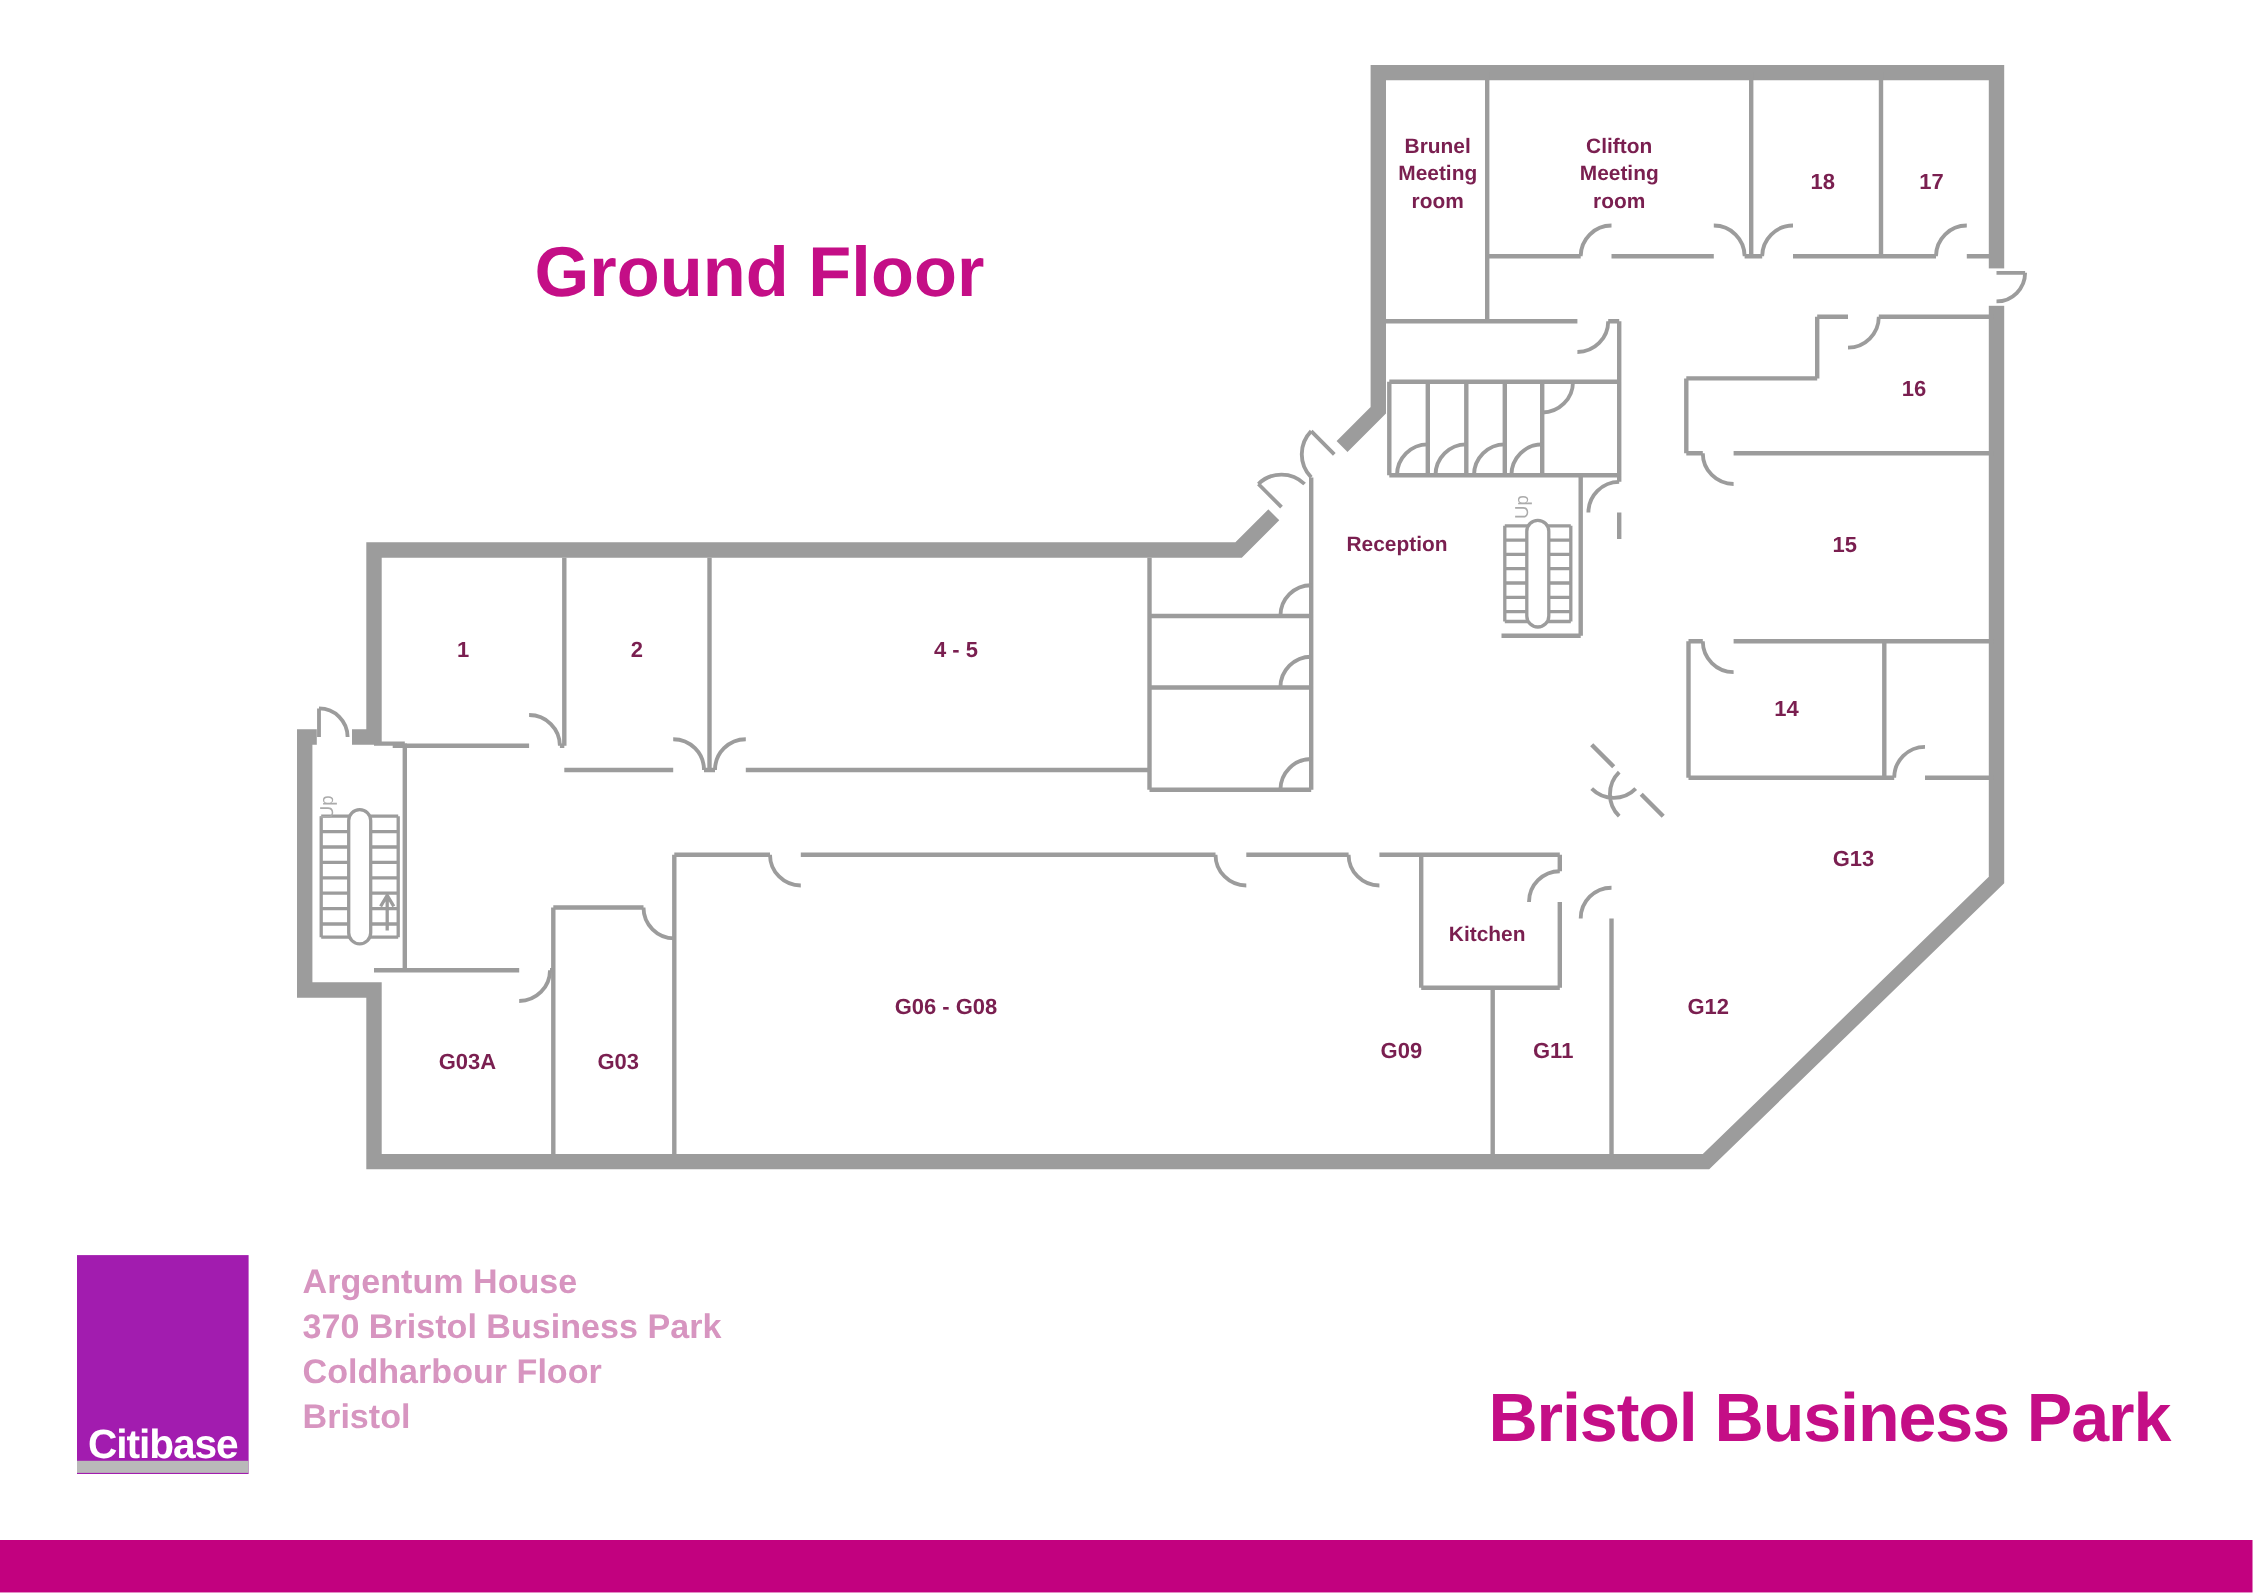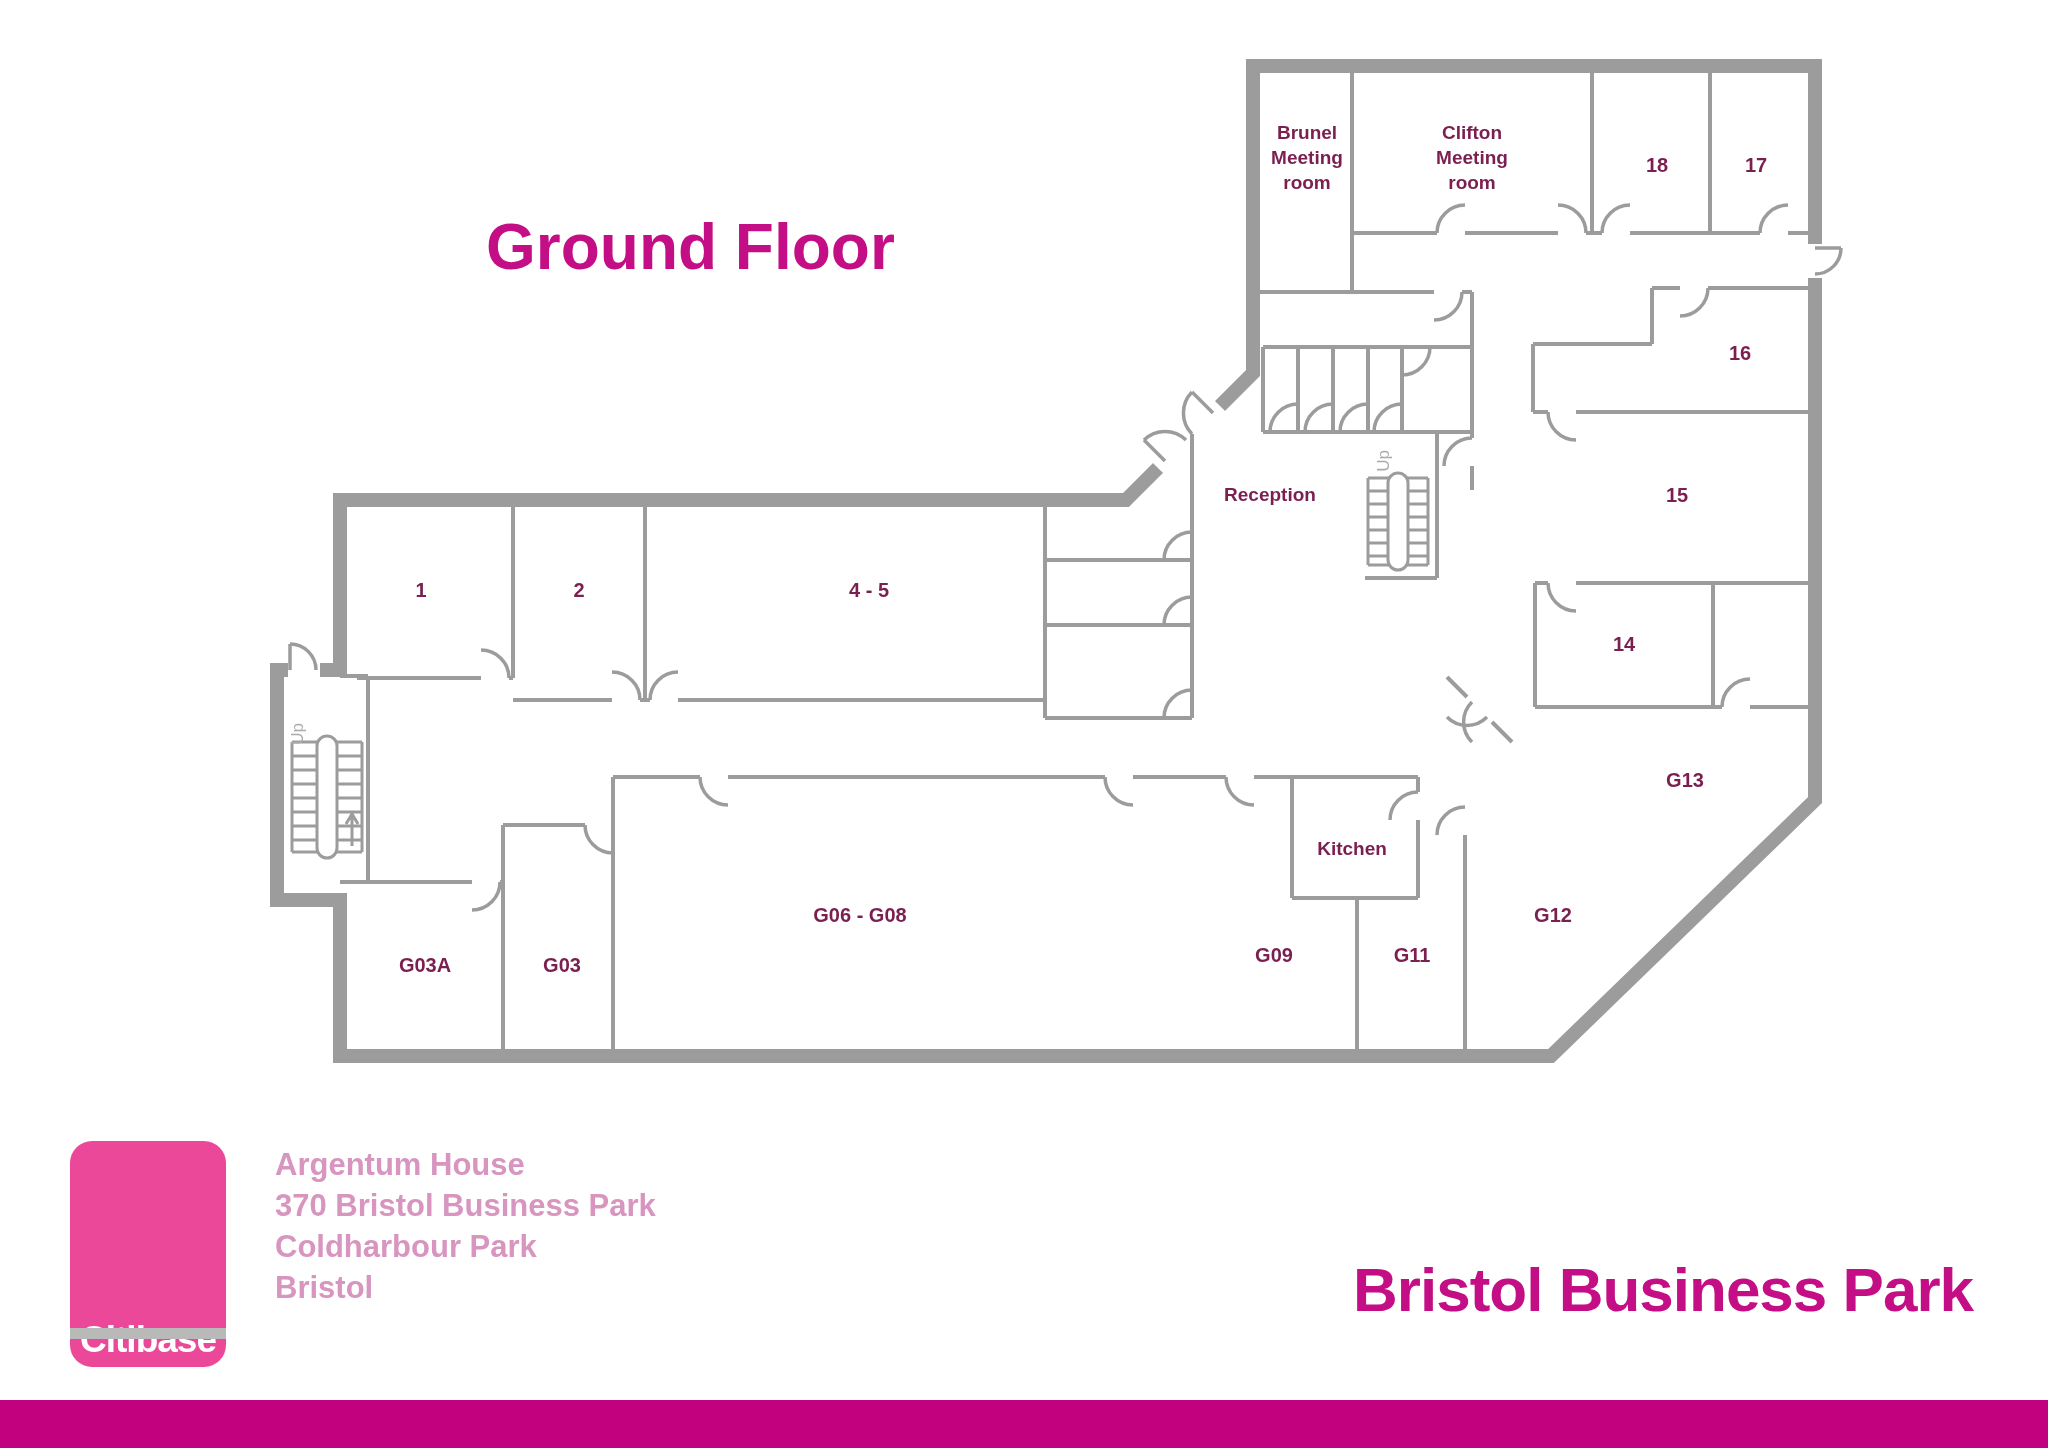--- a/index.html
+++ b/index.html
@@ -1,22 +1,22 @@
 <!DOCTYPE html>
 <html><head>
 <meta charset="utf-8">
 <style>
   html,body{margin:0;padding:0;background:#ffffff;}
   .page{position:relative;width:2048px;height:1448px;background:#ffffff;overflow:hidden;
         font-family:"Liberation Sans",sans-serif;}
   .floor-title{position:absolute;left:486px;top:210px;font-size:64px;font-weight:bold;
         color:#C40E86;white-space:nowrap;}
   svg.plan{position:absolute;left:0;top:0;}
-  .logo{position:absolute;left:70px;top:1141px;width:156px;height:226px;background:#ec4899;
-        display:flex;align-items:flex-end;justify-content:center;border-radius:22px;}
+  .logo{position:absolute;left:70px;top:1141px;width:156px;height:199px;background:#a21caf;
+        display:flex;align-items:flex-end;justify-content:center;}
   .logo-text{color:#ffffff;font-size:37px;font-weight:bold;letter-spacing:-1px;padding-bottom:6px;}
   .logo-strip{position:absolute;left:70px;top:1328px;width:156px;height:11px;background:#B9B9B9;}
   .address{position:absolute;left:275px;top:1144px;font-size:31px;font-weight:bold;
         color:#D795C0;line-height:41px;white-space:nowrap;}
   .site-title{position:absolute;right:75px;top:1254px;font-size:62px;font-weight:bold;
         color:#C40E86;letter-spacing:-1px;white-space:nowrap;}
   .bottom-bar{position:absolute;left:0;top:1400px;width:2048px;height:48px;background:#C2017F;}
 </style>
 </head>
 <body>
@@ -140,20 +140,20 @@
   </svg>
 
   <div class="logo">
     <div class="logo-text">Citibase</div>
   </div>
   <div class="logo-strip"></div>
 
   <div class="address">
     <div>Argentum House</div>
     <div>370 Bristol Business Park</div>
-    <div>Coldharbour Park</div>
+    <div>Coldharbour Floor</div>
     <div>Bristol</div>
   </div>
 
   <div class="site-title">Bristol Business Park</div>
   <div class="bottom-bar"></div>
 
 </div>
 
 </body></html>

